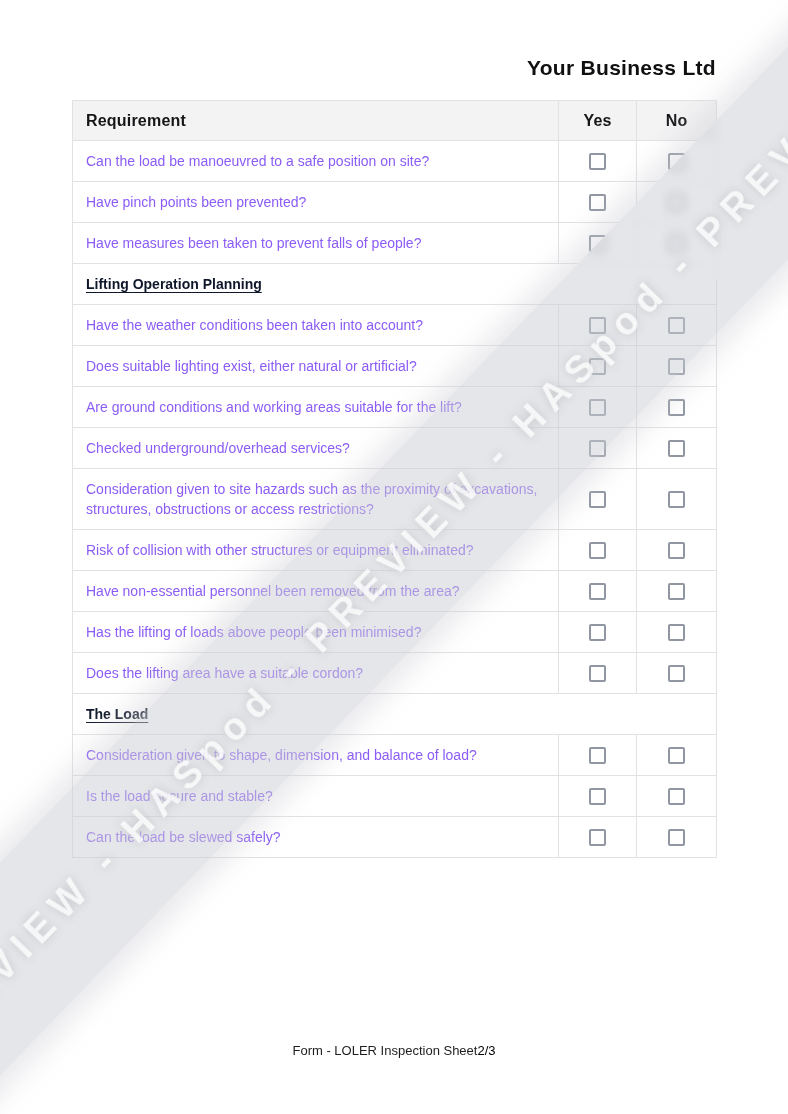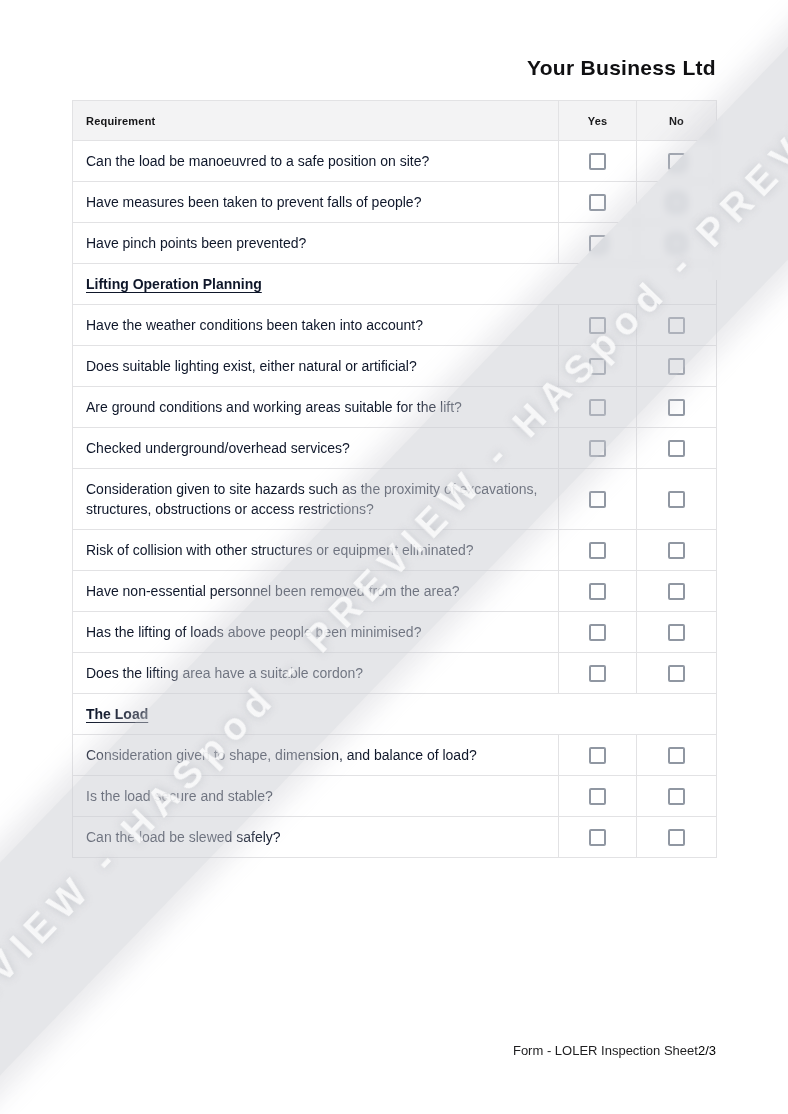--- a/index.html
+++ b/index.html
@@ -14,25 +14,25 @@
   }
 
   table.checklist {
     position: absolute; left: 72px; top: 100px; width: 644px;
     border-collapse: collapse; table-layout: fixed;
     color: #2c2c2e;
   }
   .checklist th, .checklist td { border: 1px solid #e2e2e4; }
   .checklist thead th {
     background: #f3f3f4; height: 40px;
-    font-size: 11px; font-weight: bold; color: #161618; letter-spacing: 0.2px;
+    font-size: 16px; font-weight: bold; color: #161618; letter-spacing: 0.2px;
   }
   .checklist thead th.req-h { text-align: left; padding-left: 13px; }
   td.q {
-    font-size: 14px; line-height: 20px; color: #0f172a;
+    font-size: 14px; line-height: 20px; color: #8b5cf6;
     padding: 10px 6px 10px 13px; height: 41px; vertical-align: middle;
     background: #fff;
   }
   td.h {
     font-size: 14px; line-height: 20px; font-weight: bold; color: #0f172a;
     text-decoration: underline; text-underline-offset: 3px;
     padding: 10px 6px 10px 13px; height: 40px; vertical-align: middle;
     background: #fff;
   }
   td.c { text-align: center; vertical-align: middle; background: #fff; }
@@ -55,21 +55,21 @@
   }
   .watermark span {
     font-size: 38px; font-weight: bold; letter-spacing: 9px;
     color: rgba(255, 255, 255, 0.80);
     text-shadow: 0 0 10px rgba(192, 194, 200, 0.9);
     white-space: nowrap;
   }
 
   .footer {
     position: absolute; left: 72px; top: 1043px; width: 644px;
-    display: flex; justify-content: flex-end; align-items: baseline;
+    display: flex; justify-content: center; align-items: baseline;
     font-size: 13px; color: #1e1e20;
   }
   .footer .page-num { font-weight: normal; color: #000000; }
 </style>
 </head>
 <body>
 
 <div class="page">
 
   <div class="company-title">Your Business Ltd</div>
@@ -93,31 +93,31 @@
     <td class="c">
       <span class="cb"></span>
     </td>
     <td class="c">
       <span class="cb"></span>
     </td>
   </tr>
 
 
   <tr>
+    <td class="q">Have pinch points been prevented?</td>
+    <td class="c">
+      <span class="cb"></span>
+    </td>
+    <td class="c">
+      <span class="cb"></span>
+    </td>
+  </tr>
+
+  <tr>
     <td class="q">Have measures been taken to prevent falls of people?</td>
-    <td class="c">
-      <span class="cb"></span>
-    </td>
-    <td class="c">
-      <span class="cb"></span>
-    </td>
-  </tr>
-
-  <tr>
-    <td class="q">Have pinch points been prevented?</td>
     <td class="c">
       <span class="cb"></span>
     </td>
     <td class="c">
       <span class="cb"></span>
     </td>
   </tr>
 
 
   <tr>

